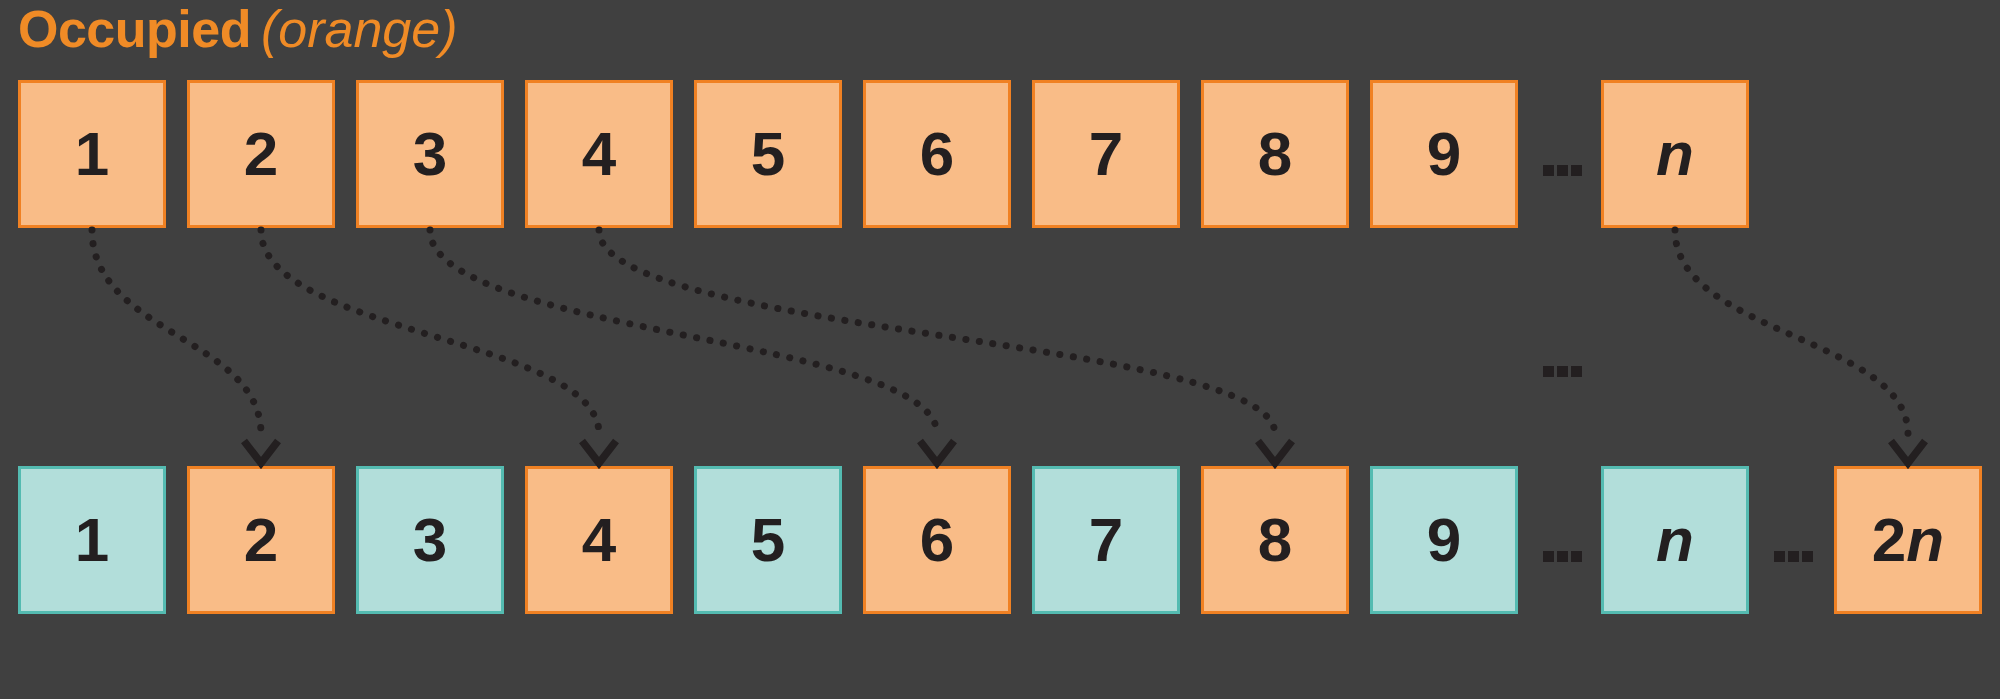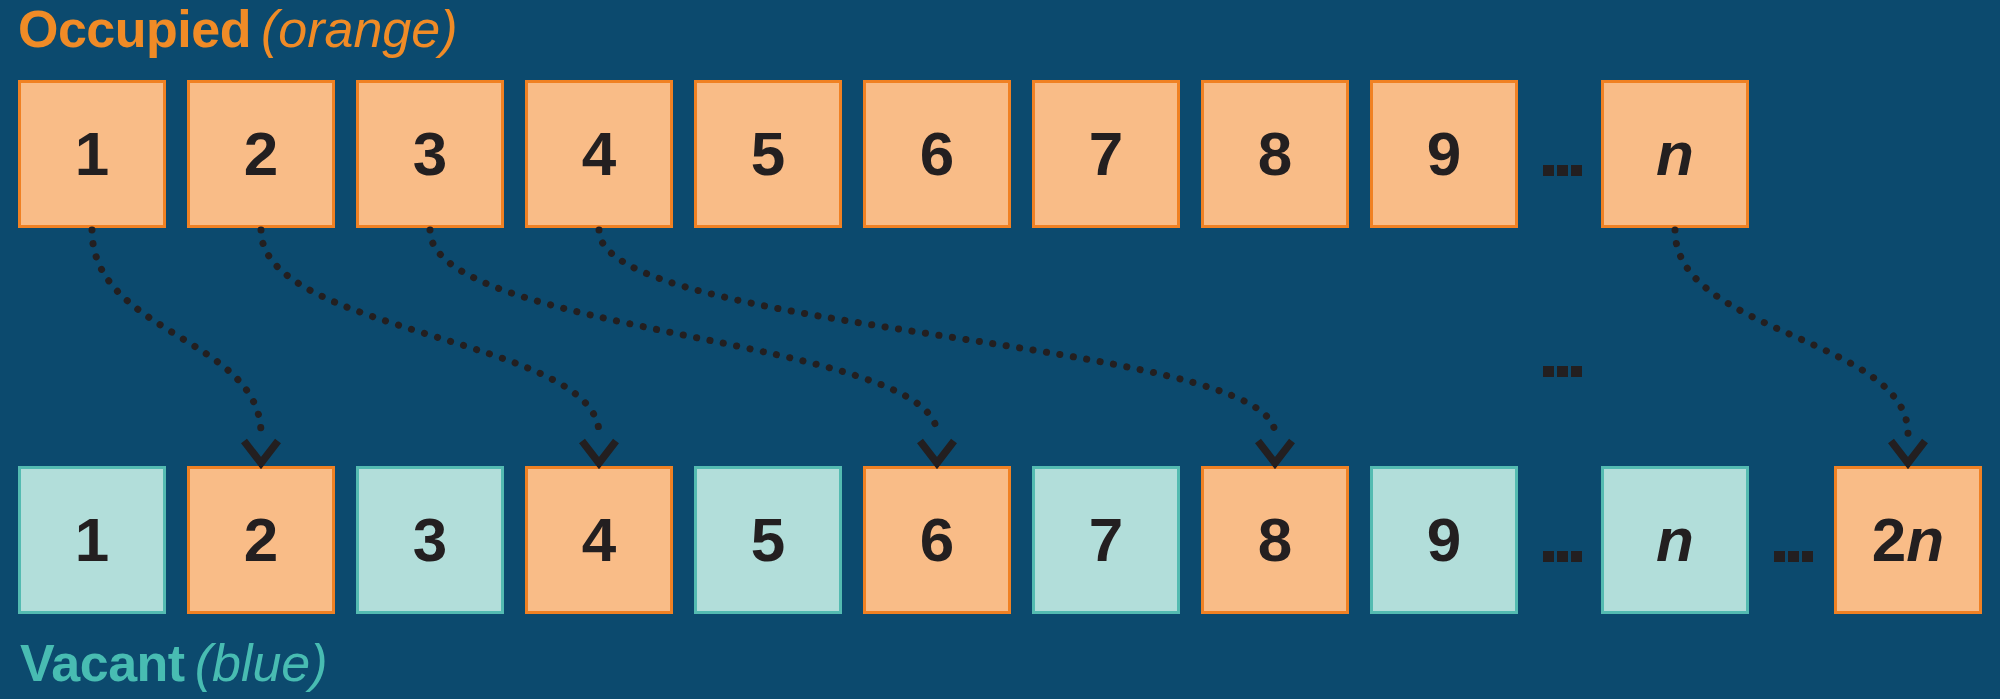--- a/index.html
+++ b/index.html
@@ -1,17 +1,17 @@
 <!DOCTYPE html>
 <html><head>
 <meta charset="utf-8">
 <style>
   html,body{margin:0;padding:0;background:#fff;}
   #stage{
-    position:relative;width:2000px;height:699px;background:#0c4a6e;
+    position:relative;width:2000px;height:699px;background:#404040;
     font-family:"Liberation Sans", sans-serif;overflow:hidden;
   }
   .row-label{
     position:absolute;font-size:52px;font-weight:bold;letter-spacing:-.5px;
     white-space:nowrap;line-height:1.05;
   }
   .row-label .lite{font-weight:normal;font-style:italic;margin-left:10px;letter-spacing:0;}
   .box{
     position:absolute;width:148px;height:148px;box-sizing:border-box;
     border:3px solid;display:flex;align-items:center;justify-content:center;
@@ -134,17 +134,14 @@
       <g>
         <path d="M 599 230 C 599 334, 1275 338, 1275 434" fill="none" stroke="#231F20" stroke-width="7" stroke-linecap="round" stroke-dasharray="0.1 13.5"></path>
         <path d="M 1258 441 L 1275 463 L 1292 441" fill="none" stroke="#231F20" stroke-width="7.5" stroke-linejoin="miter" stroke-linecap="butt"></path>
       </g>
       <g>
         <path d="M 1675 230 C 1675 334, 1908 338, 1908 434" fill="none" stroke="#231F20" stroke-width="7" stroke-linecap="round" stroke-dasharray="0.1 13.5"></path>
         <path d="M 1891 441 L 1908 463 L 1925 441" fill="none" stroke="#231F20" stroke-width="7.5" stroke-linejoin="miter" stroke-linecap="butt"></path>
       </g>
     </svg>
 
-  <div class="row-label" id="lbl-bottom" style="left: 20px; top: 636px; color: rgb(72, 188, 178);">
-    <span>Vacant</span><span class="lite">(blue)</span>
-  </div>
 
 </div>
 
 </body></html>

